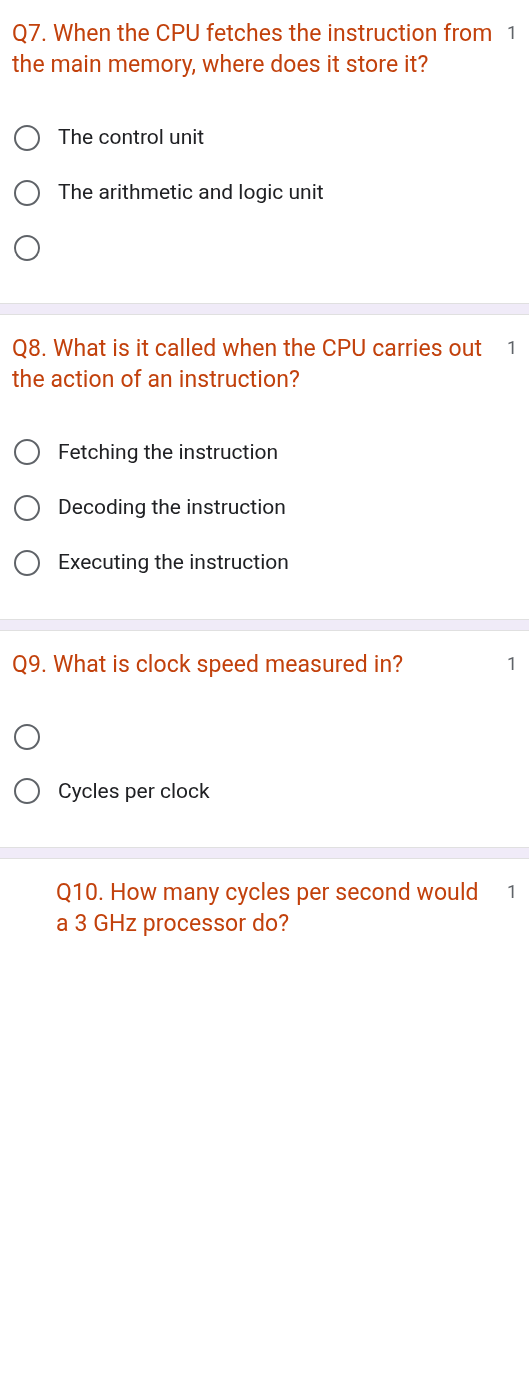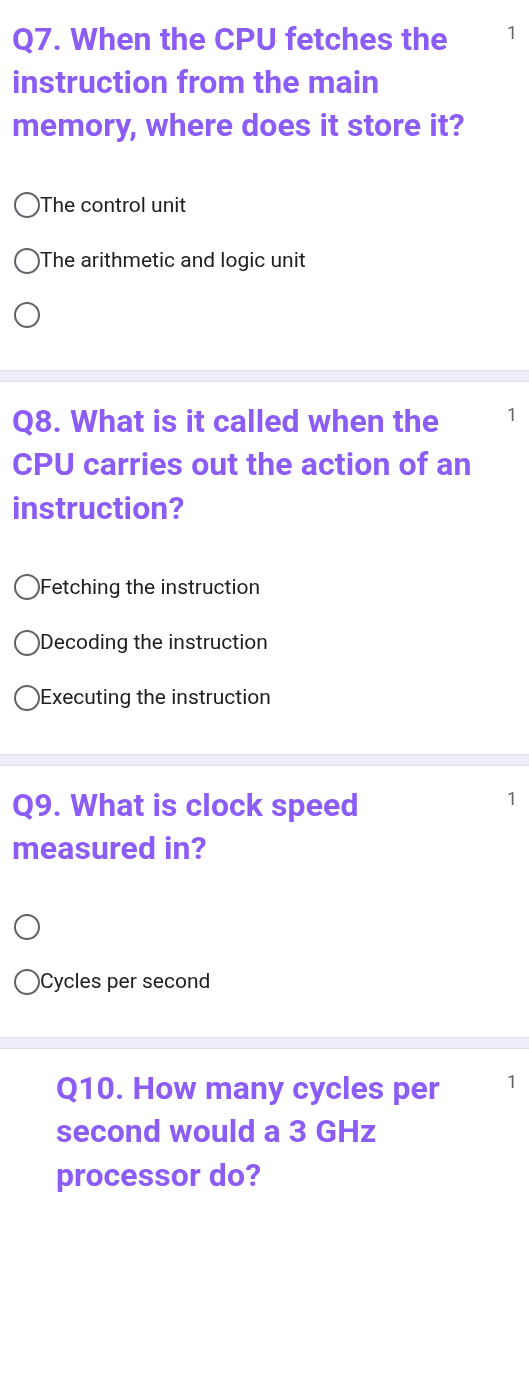--- a/index.html
+++ b/index.html
@@ -20,40 +20,41 @@
     border-bottom: 1px solid #e0e0e0;
   }
   .question-header {
     display: flex;
     align-items: flex-start;
     gap: 10px;
     margin-bottom: 30px;
   }
   .question-text {
     flex: 1;
-    font-size: 32px;
+    font-size: 23px;
     line-height: 1.35;
-    color: #8b5cf6;
-    font-weight: 700;
+    color: #c2410c;
+    font-weight: 400;
     letter-spacing: 0.1px;
   }
   .question-points {
     font-size: 18px;
     color: #5f6368;
     flex-shrink: 0;
     padding-top: 4px;
   }
   .options {
     display: flex;
     flex-direction: column;
     gap: 0;
   }
   .option {
     display: flex;
     align-items: center;
+    gap: 18px;
     padding: 14px 0;
     cursor: pointer;
   }
   .radio {
     width: 26px;
     height: 26px;
     border: 2.5px solid #5f6368;
     border-radius: 50%;
     flex-shrink: 0;
     margin-left: 2px;
@@ -116,21 +117,21 @@
   <div class="question-header">
     <div class="question-text">Q9.  What is clock speed measured in?</div>
     <div class="question-points">1</div>
   </div>
   <div class="options">
     <div class="option">
       <div class="radio"></div>
     </div>
     <div class="option">
       <div class="radio"></div>
-      <div class="option-label">Cycles per second</div>
+      <div class="option-label">Cycles per clock</div>
     </div>
   </div>
 </div>
 
 <div class="divider"></div>
 
 <div class="question-card" style="padding-bottom:10px;">
   <div class="question-header" style="margin-bottom:0;margin-left:44px;">
     <div class="question-text">Q10.  How many cycles per second would a 3 GHz processor do?</div>
     <div class="question-points">1</div>

